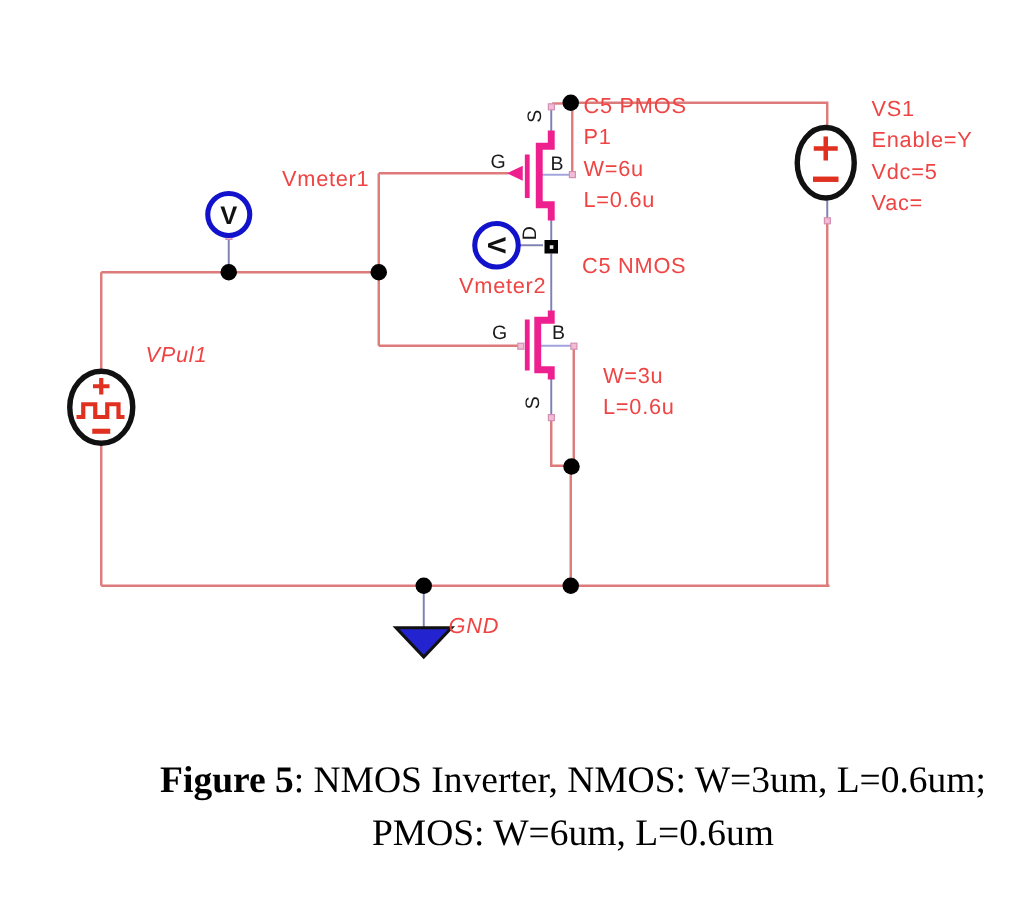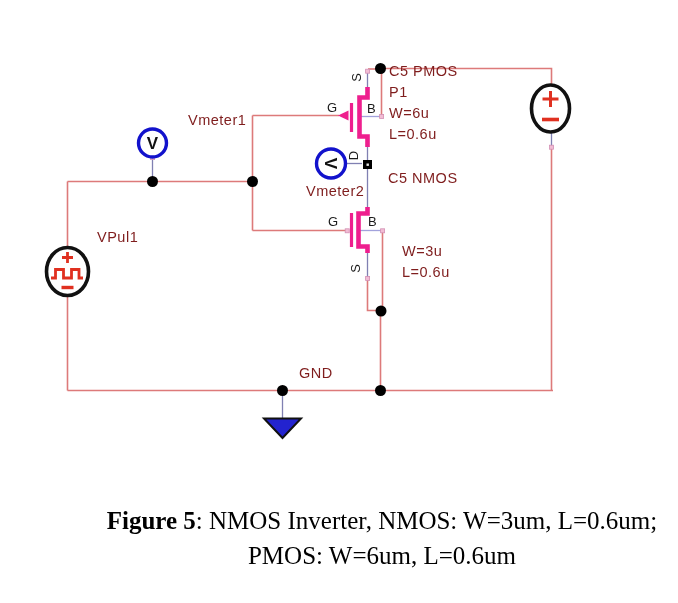--- a/index.html
+++ b/index.html
@@ -2,21 +2,21 @@
 <html><head>
 <meta charset="utf-8">
 <style>
   html,body{margin:0;padding:0;background:#ffffff;}
   #canvas{
     position:relative;width:678px;height:603px;background:#ffffff;overflow:hidden;
     font-family:"Liberation Sans",sans-serif;
   }
   #schem-svg{position:absolute;left:0;top:0;}
   .lbl{
-    position:absolute;color:#7f1d1d;font-size:14.5px;letter-spacing:0.5px;
+    position:absolute;color:#ef4444;font-size:14.5px;letter-spacing:0.5px;
     white-space:nowrap;line-height:21px;
   }
   .pin{
     position:absolute;color:#1a1a1a;font-size:13px;letter-spacing:0;
     white-space:nowrap;line-height:13px;
   }
   .rot{transform:rotate(-90deg);transform-origin:center center;width:14px;text-align:center;}
   .caption{
     position:absolute;left:0;top:503px;width:678px;text-align:center;
     font-family:"Liberation Serif",serif;font-size:25px;color:#000;line-height:35px;padding-left:43px;
@@ -127,35 +127,41 @@
     </g>
   </svg>
 
   <div class="lbl" style="left:389px;top:61px;">
     <div>C5 PMOS</div>
     <div>P1</div>
     <div>W=6u</div>
     <div>L=0.6u</div>
   </div>
 
+  <div class="lbl" style="left:581px;top:63px;">
+    <div>VS1</div>
+    <div>Enable=Y</div>
+    <div>Vdc=5</div>
+    <div>Vac=</div>
+  </div>
 
   <div class="lbl" style="left:188px;top:110px;text-align:center;">Vmeter1</div>
 
   <div class="lbl" style="left:306px;top:181px;text-align:center;">Vmeter2</div>
 
   <div class="lbl" style="left:388px;top:168px;">C5 NMOS</div>
 
   <div class="lbl" style="left:402px;top:231px;margin-top:10px;">
     <div>W=3u</div>
     <div>L=0.6u</div>
   </div>
 
-  <div class="lbl" style="left:97px;top:227px;">VPul1</div>
+  <div class="lbl" style="left:97px;top:227px;font-style:italic;">VPul1</div>
 
-  <div class="lbl" style="left:299px;top:363px;">GND</div>
+  <div class="lbl" style="left:299px;top:408px;font-style:italic;">GND</div>
 
   <div class="pin" style="left:327px;top:101px;">G</div>
   <div class="pin" style="left:367px;top:102px;">B</div>
   <div class="pin rot" style="left:349px;top:71px;">S</div>
   <div class="pin rot" style="left:346px;top:149px;">D</div>
 
   <div class="pin" style="left:328px;top:215px;">G</div>
   <div class="pin" style="left:368px;top:215px;">B</div>
   <div class="pin rot" style="left:348px;top:262px;">S</div>
 

